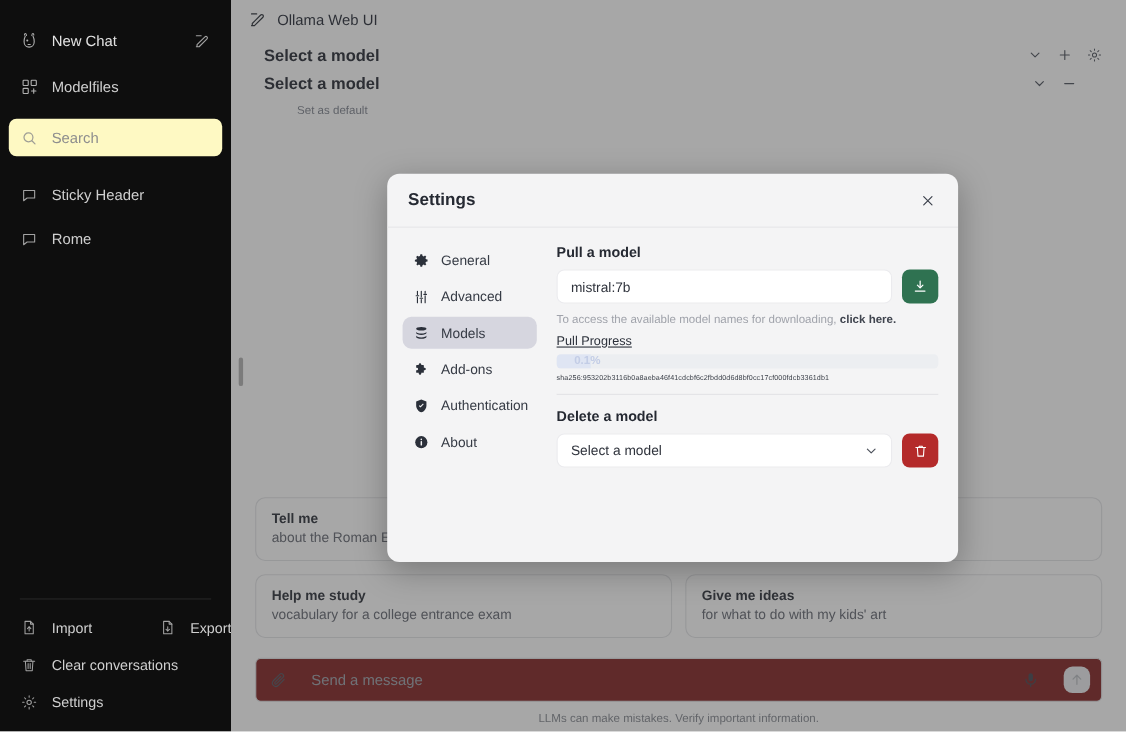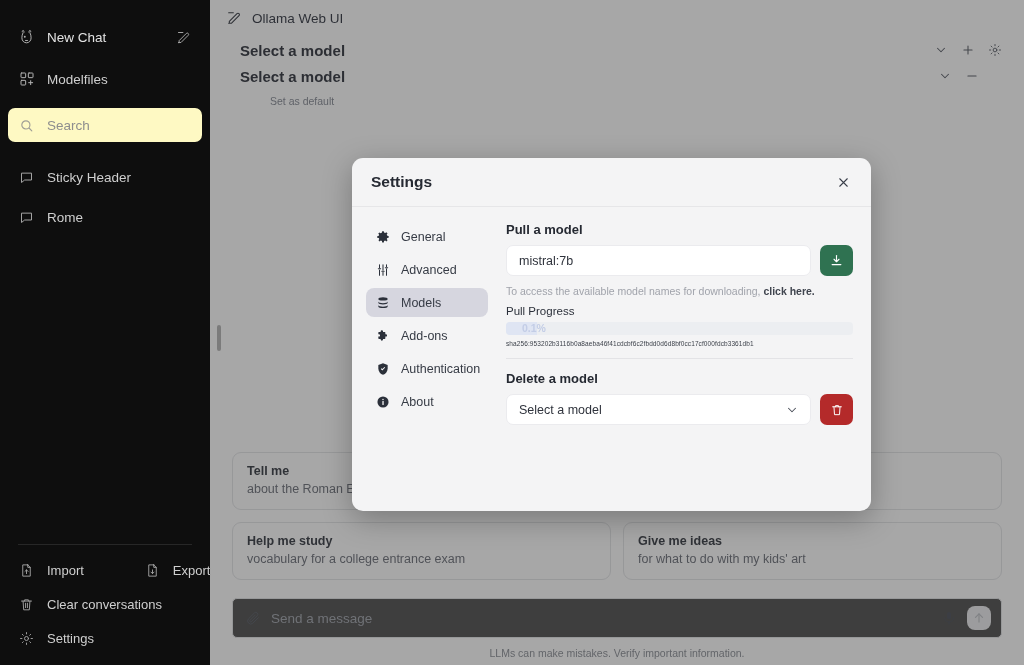--- a/index.html
+++ b/index.html
@@ -87,22 +87,22 @@
   .card .ct { font-size: 12.5px; font-weight: bold; color:#262a33; }
   .card .cs { font-size: 12.5px; color:#61656f; margin-top:4px; }
 
   .composer {
     margin: 18px 22px 0 22px;
     border: 1px solid #e2e3e6;
     border-radius: 5px;
     height: 40px;
     display:flex; align-items:center;
     padding: 0 10px 0 12px;
-    gap: 10px;
-    background:#404040;
+    gap: 22px;
+    background:#7f1d1d;
   }
   .composer .ph { font-size: 13.5px; color:#9a9ea7; flex:1 1 auto; }
   .composer .mic { color:#3d414b; display:flex; }
   .send-btn {
     width: 24px; height:24px; border-radius:8px;
     background:#ebecee; display:flex; align-items:center; justify-content:center;
     color:#b9bcc2;
   }
   .footnote { text-align:center; font-size:10.5px; color:#83878f; margin-top: 9px; padding-bottom: 6px; }
 
@@ -166,21 +166,21 @@
     font-size: 12.5px; color:#2f333c;
   }
   .pull-btn {
     width: 33px; height: 31px; border-radius:7px;
     background:#2f7251; color:#fff;
     display:flex; align-items:center; justify-content:center;
     cursor:pointer;
   }
   .hint { font-size: 10.5px; color:#a0a3ab; margin-top: 9px; }
   .hint .lnk { color:#40454f; font-weight: bold; cursor:pointer; }
-  .prog-label { font-size: 11.5px; color:#2b303a; margin-top: 8px; font-weight: normal; }
+  .prog-label { font-size: 11.5px; color:#2b303a; margin-top: 8px; font-weight: normal; text-decoration: underline; }
   .prog-track {
     margin-top: 5px; height: 13px; border-radius: 4px;
     background: #eceef1; position:relative; overflow:hidden;
   }
   .prog-fill { position:absolute; left:0; top:0; bottom:0; width: 9%; background:#dfe5f3; }
   .prog-pct { position:absolute; left: 16px; top:0; line-height:13px; font-size:10.5px; color:#c3cde6; font-weight:bold; }
   .hashline { font-size: 6.5px; color:#3a3f48; margin-top: 5px; letter-spacing: .1px; font-family: "Liberation Sans", sans-serif; }
   .hr { height:1px; background:#e3e3e6; margin: 11px 0 12px 0; }
   .del-row { display:flex; gap: 9px; align-items:stretch; }
   .del-select {

